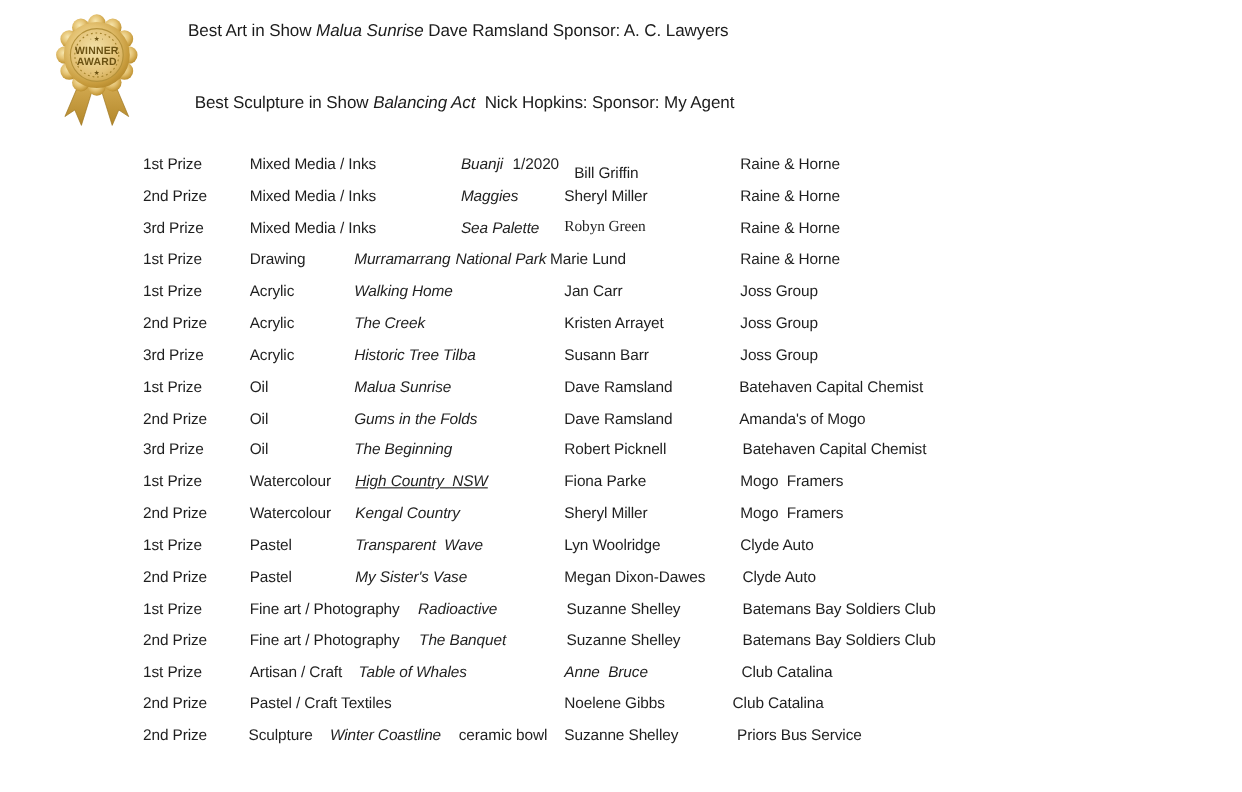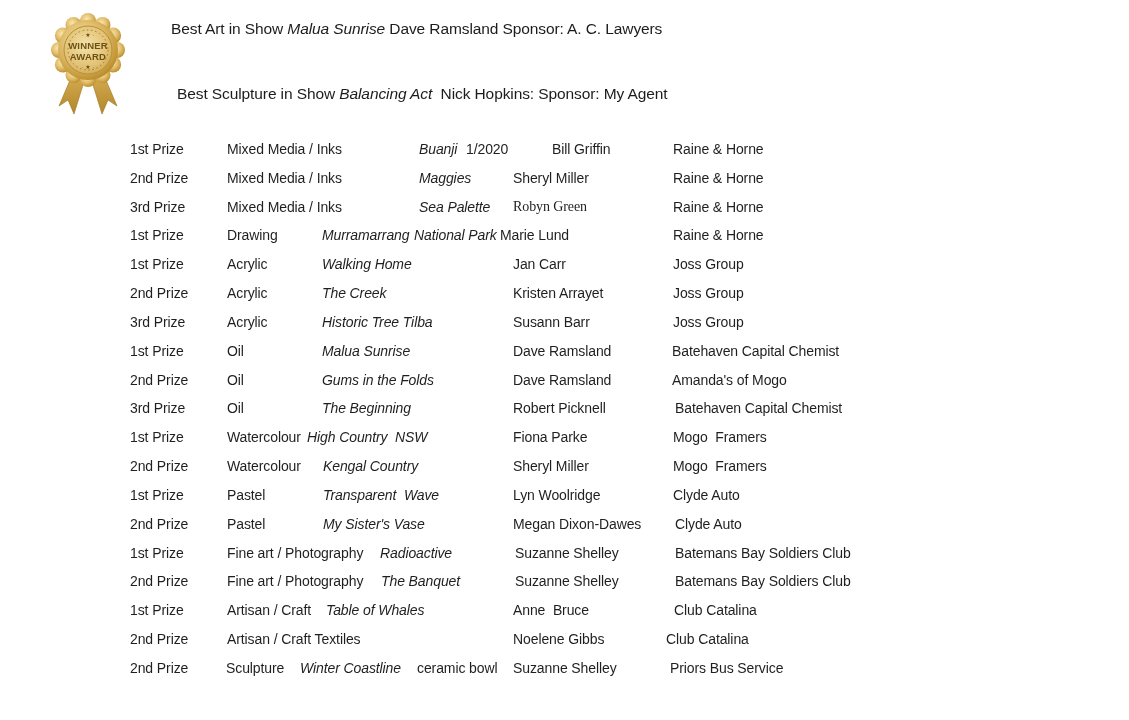--- a/index.html
+++ b/index.html
@@ -90,21 +90,21 @@
 <div class="hline" id="heading-1"><span>Best Art in Show </span><span class="it">Malua Sunrise</span><span> Dave Ramsland Sponsor: A. C. Lawyers</span></div>
 
 <div class="hline" id="heading-2"><span>Best Sculpture in Show </span><span class="it">Balancing Act</span><span>  Nick Hopkins: Sponsor: My Agent</span></div>
 
 <div id="results-table">
     <div class="row" style="top: 139px;">
       <span class="seg" style="left: 130px;">1st Prize</span>
       <span class="seg" style="left: 227px;">Mixed Media / Inks</span>
       <span class="seg it" style="left: 419px;">Buanji</span>
       <span class="seg" style="left: 466px; text-align: right;">1/2020</span>
-      <span class="seg" style="left: 552px;">Bill Griffin</span>
+      <span class="seg" style="left: 522px; margin-top: 8px;">Bill Griffin</span>
       <span class="seg" style="left: 673px;">Raine &amp; Horne</span>
     </div>
     <div class="row" style="top: 167.83px;">
       <span class="seg" style="left: 130px;">2nd Prize</span>
       <span class="seg" style="left: 227px;">Mixed Media / Inks</span>
       <span class="seg it" style="left: 419px;">Maggies</span>
       <span class="seg" style="left: 513px;">Sheryl Miller</span>
       <span class="seg" style="left: 673px;">Raine &amp; Horne</span>
     </div>
     <div class="row" style="top: 196.66px;">
@@ -160,21 +160,21 @@
     <div class="row" style="top: 398.47px;">
       <span class="seg" style="left: 130px;">3rd Prize</span>
       <span class="seg" style="left: 227px;">Oil</span>
       <span class="seg it" style="left: 322px;">The Beginning</span>
       <span class="seg" style="left: 513px;">Robert Picknell</span>
       <span class="seg" style="left: 675px;">Batehaven Capital Chemist</span>
     </div>
     <div class="row" style="top: 427.3px;">
       <span class="seg" style="left: 130px;">1st Prize</span>
       <span class="seg" style="left: 227px;">Watercolour</span>
-      <span class="seg it" style="left: 307px;">High Country  NSW</span>
+      <span class="seg it" style="left: 323px; text-decoration: underline;">High Country  NSW</span>
       <span class="seg" style="left: 513px;">Fiona Parke</span>
       <span class="seg" style="left: 673px;">Mogo  Framers</span>
     </div>
     <div class="row" style="top: 456.13px;">
       <span class="seg" style="left: 130px;">2nd Prize</span>
       <span class="seg" style="left: 227px;">Watercolour</span>
       <span class="seg it" style="left: 323px;">Kengal Country</span>
       <span class="seg" style="left: 513px;">Sheryl Miller</span>
       <span class="seg" style="left: 673px;">Mogo  Framers</span>
     </div>
@@ -203,26 +203,26 @@
       <span class="seg" style="left: 130px;">2nd Prize</span>
       <span class="seg" style="left: 227px;">Fine art / Photography</span>
       <span class="seg it" style="left: 381px;">The Banquet</span>
       <span class="seg" style="left: 515px;">Suzanne Shelley</span>
       <span class="seg" style="left: 675px;">Batemans Bay Soldiers Club</span>
     </div>
     <div class="row" style="top: 600.28px;">
       <span class="seg" style="left: 130px;">1st Prize</span>
       <span class="seg" style="left: 227px;">Artisan / Craft</span>
       <span class="seg it" style="left: 326px;">Table of Whales</span>
-      <span class="seg" style="left: 513px;">Anne  Bruce</span>
+      <span class="seg" style="left: 513px; font-style: italic;">Anne  Bruce</span>
       <span class="seg" style="left: 674px;">Club Catalina</span>
     </div>
     <div class="row" style="top: 629.11px;">
       <span class="seg" style="left: 130px;">2nd Prize</span>
-      <span class="seg" style="left: 227px;">Artisan / Craft Textiles</span>
+      <span class="seg" style="left: 227px;">Pastel / Craft Textiles</span>
       <span class="seg" style="left: 513px;">Noelene Gibbs</span>
       <span class="seg" style="left: 666px;">Club Catalina</span>
     </div>
     <div class="row" style="top: 657.94px;">
       <span class="seg" style="left: 130px;">2nd Prize</span>
       <span class="seg" style="left: 226px;">Sculpture</span>
       <span class="seg it" style="left: 300px;">Winter Coastline</span>
       <span class="seg" style="left: 417px;">ceramic bowl</span>
       <span class="seg" style="left: 513px;">Suzanne Shelley</span>
       <span class="seg" style="left: 670px;">Priors Bus Service</span>

